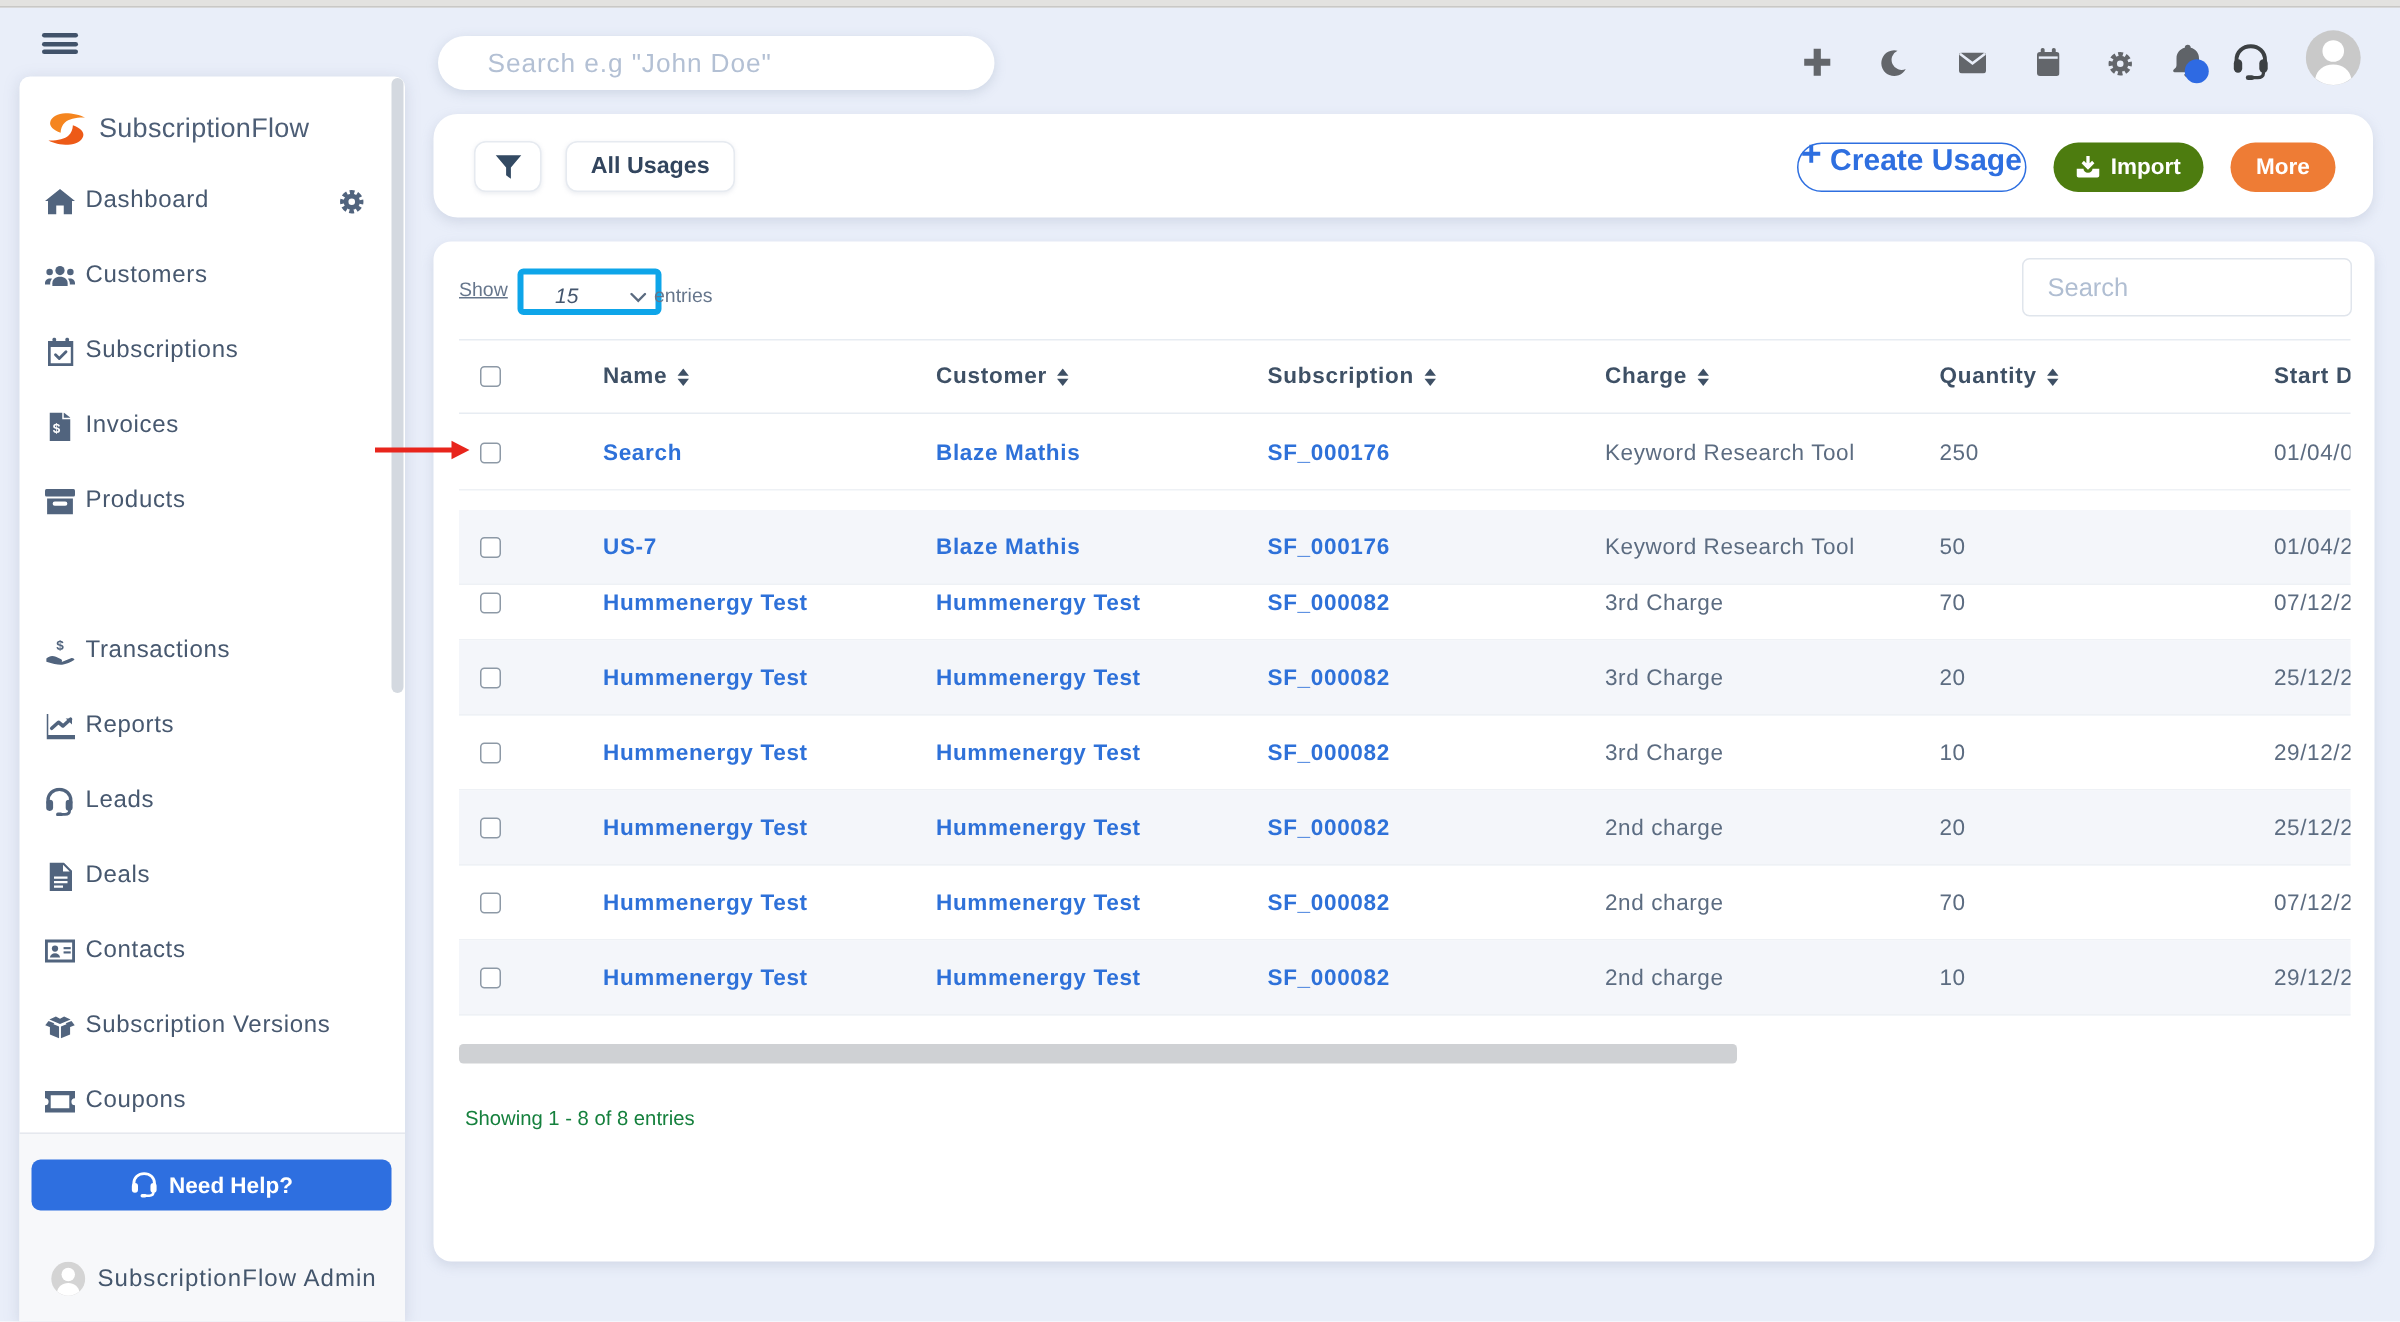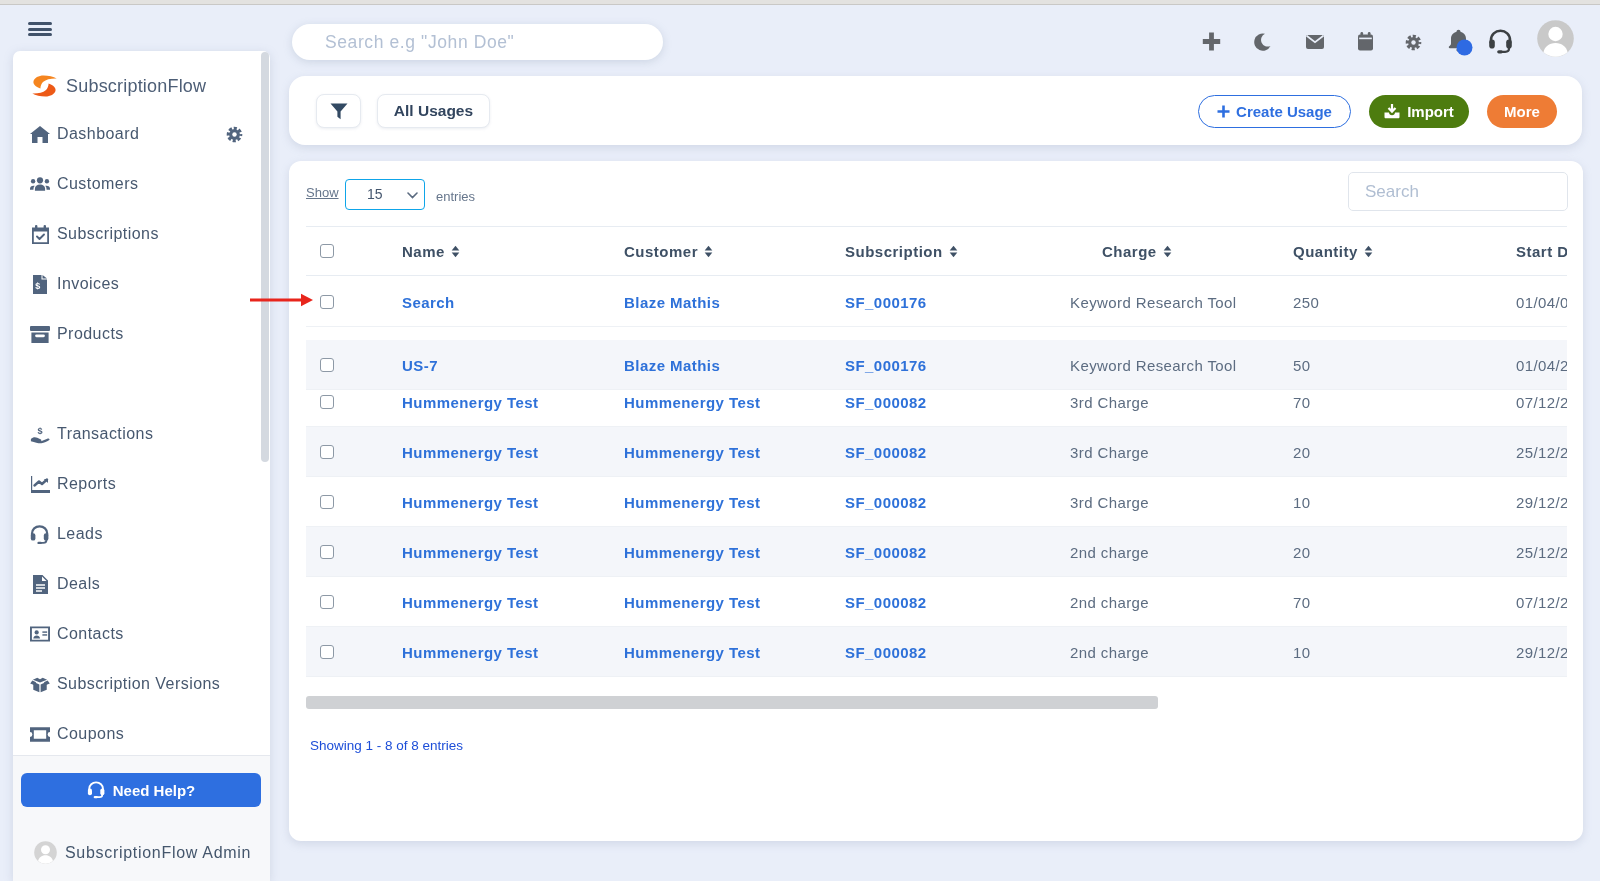--- a/index.html
+++ b/index.html
@@ -21,38 +21,38 @@
   .adminrow { position:absolute; left:21px; top:85px; display:flex; align-items:center; gap:8px; }
   .admintxt { font-size:16px; color:#44566c; font-weight:500; letter-spacing:.7px; }
   
   .searchpill { left:292px; top:24px; width:371px; height:36px; background:#fff; border-radius:18px; box-shadow:0 2px 8px rgba(140,155,180,.3); display:flex; align-items:center; }
   .searchpill span { margin-left:33px; font-size:17.5px; color:#b3c0d4; letter-spacing:.6px; }
   .ticon { position:absolute; }
   
   .card1 { left:289px; top:76px; width:1293px; height:69px; background:#fff; border-radius:16px; box-shadow:0 3px 8px rgba(150,162,185,.28); }
   .card2 { left:289px; top:161px; width:1294px; height:680px; background:#fff; border-radius:12px; box-shadow:0 3px 8px rgba(150,162,185,.28); overflow:hidden; }
   .btn-outline-gray { position:absolute; background:#fff; border:1px solid #e6eaf0; border-radius:8px; box-shadow:0 1px 3px rgba(160,170,190,.2); display:flex; align-items:center; justify-content:center; }
-  .btn-create { position:absolute; left:909px; top:19px; width:153px; height:33px; border:1.5px solid #2e6fe0; border-radius:17px; color:#2e6fe0; font-size:15px; font-weight:600; display:flex; align-items:center; justify-content:center; gap:6px; background:#fff; }
+  .btn-create { position:absolute; left:909px; top:19px; width:153px; height:33px; border:1.5px solid #2e6fe0; border-radius:17px; color:#2e6fe0; font-size:20px; font-weight:600; display:flex; justify-content:center; gap:6px; background:#fff; }
   .btn-import { position:absolute; left:1080px; top:19px; width:100px; height:33px; background:#4d7c0f; border-radius:17px; color:#fff; font-size:15px; font-weight:600; display:flex; align-items:center; justify-content:center; gap:7px; }
   .btn-more { position:absolute; left:1198px; top:19px; width:70px; height:33px; background:#ee7c35; border-radius:17px; color:#fff; font-size:15px; font-weight:600; display:flex; align-items:center; justify-content:center; }
   
   .lbl { position:absolute; font-size:13px; color:#66768c; }
-  .pagesel { position:absolute; left:56px; top:18px; width:80px; height:31px; border:1px solid #0ea5e9; border-radius:4px; }
+  .pagesel { position:absolute; left:56px; top:18px; width:96px; height:31px; border:4px solid #0ea5e9; border-radius:4px;font-style:italic; }
   .pagesel span { position:absolute; left:21px; top:6px; font-size:14px; color:#44566e; }
   .tsearch { position:absolute; left:1059px; top:11px; width:220px; height:39px; border:1px solid #e0e5ec; border-radius:5px; display:flex; align-items:center; }
   .tsearch span { margin-left:16px; font-size:17px; color:#b0bed2; }
   .thead { position:absolute; left:17px; top:65px; width:1261px; height:50px; border-top:1px solid #e7ecf2; border-bottom:1px solid #e7ecf2; overflow:hidden; }
   .th { position:absolute; top:50%; transform:translateY(-50%); font-size:15px; font-weight:700; color:#3e5065; white-space:nowrap; display:flex; align-items:center; gap:6px; letter-spacing:.5px; }
   .trow { position:absolute; left:17px; width:1261px; height:50px; border-bottom:1px solid #eef1f5; overflow:hidden; }
   .trow.alt { background:#f4f6fa; }
   .td { position:absolute; top:50%; transform:translateY(-50%); font-size:15px; color:#5c6c81; white-space:nowrap; letter-spacing:.4px; }
   .td.link { color:#2e71d9; font-weight:600; letter-spacing:.45px; }
   .cb { position:absolute; left:14px; top:50%; transform:translateY(-50%); width:14px; height:14px; border:1.6px solid #8d99a6; border-radius:3px; background:#fff; }
   .hscroll { position:absolute; left:17px; top:535px; width:852px; height:13px; background:#cfd1d4; border-radius:3px; }
-  .showing { position:absolute; left:21px; top:577px; font-size:13.5px; color:#1d4ed8; }
+  .showing { position:absolute; left:21px; top:577px; font-size:13.5px; color:#15803d; }
   svg { display:block; }
 </style>
 </head>
 <body>
   <div class="abs topstrip"></div>
 
   <div class="abs hamb" style="left:28px; top:22px; width:24px; height:14px;">
     <span style="top:0"></span>
     <span style="top:5.5px"></span>
     <span style="top:11px"></span>
@@ -336,21 +336,21 @@
           <path d="M4.5 11.8 L0.7 7 H8.3 Z" fill="#3e5065"></path>
         </svg></div>
       <div class="th" style="left:318px;">Customer<svg width="9" height="12" viewBox="0 0 9 12">
           <path d="M4.5 0.2 L8.3 5 H0.7 Z" fill="#3e5065"></path>
           <path d="M4.5 11.8 L0.7 7 H8.3 Z" fill="#3e5065"></path>
         </svg></div>
       <div class="th" style="left:539px;">Subscription<svg width="9" height="12" viewBox="0 0 9 12">
           <path d="M4.5 0.2 L8.3 5 H0.7 Z" fill="#3e5065"></path>
           <path d="M4.5 11.8 L0.7 7 H8.3 Z" fill="#3e5065"></path>
         </svg></div>
-      <div class="th" style="left:764px;margin-left:32px;">Charge<svg width="9" height="12" viewBox="0 0 9 12">
+      <div class="th" style="left:764px;">Charge<svg width="9" height="12" viewBox="0 0 9 12">
           <path d="M4.5 0.2 L8.3 5 H0.7 Z" fill="#3e5065"></path>
           <path d="M4.5 11.8 L0.7 7 H8.3 Z" fill="#3e5065"></path>
         </svg></div>
       <div class="th" style="left:987px;">Quantity<svg width="9" height="12" viewBox="0 0 9 12">
           <path d="M4.5 0.2 L8.3 5 H0.7 Z" fill="#3e5065"></path>
           <path d="M4.5 11.8 L0.7 7 H8.3 Z" fill="#3e5065"></path>
         </svg></div>
       <div class="th" style="left:1210px;">Start Da</div>
     </div>
     <div id="rows">

